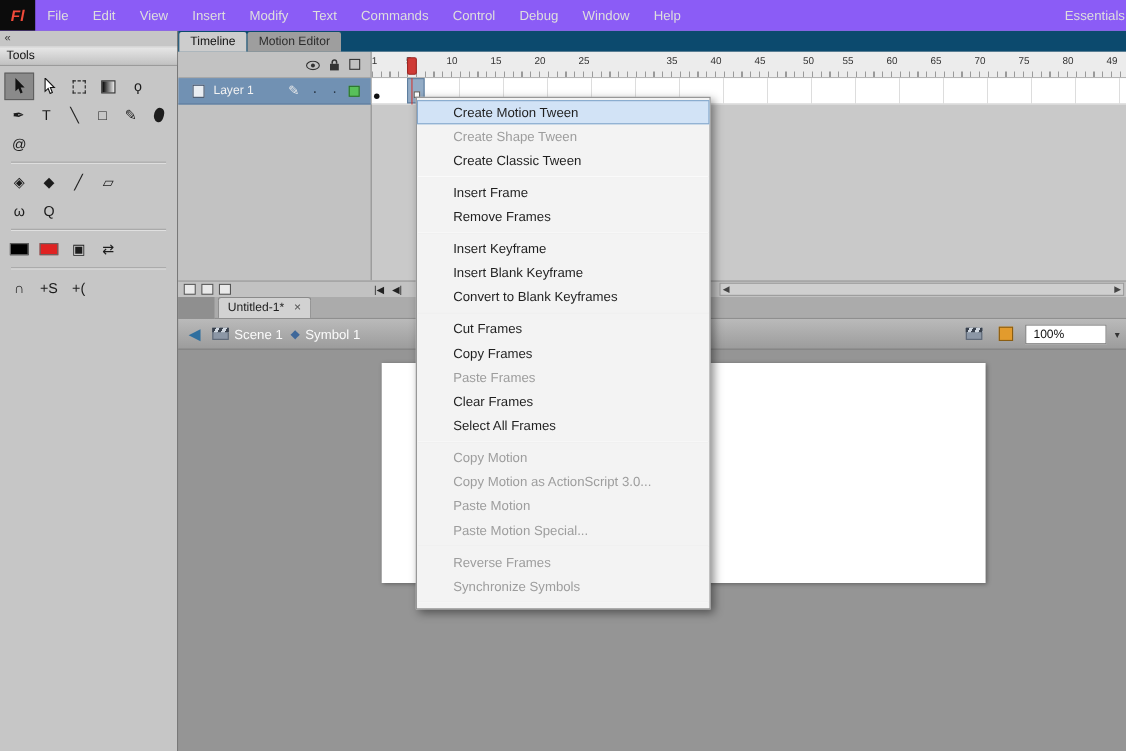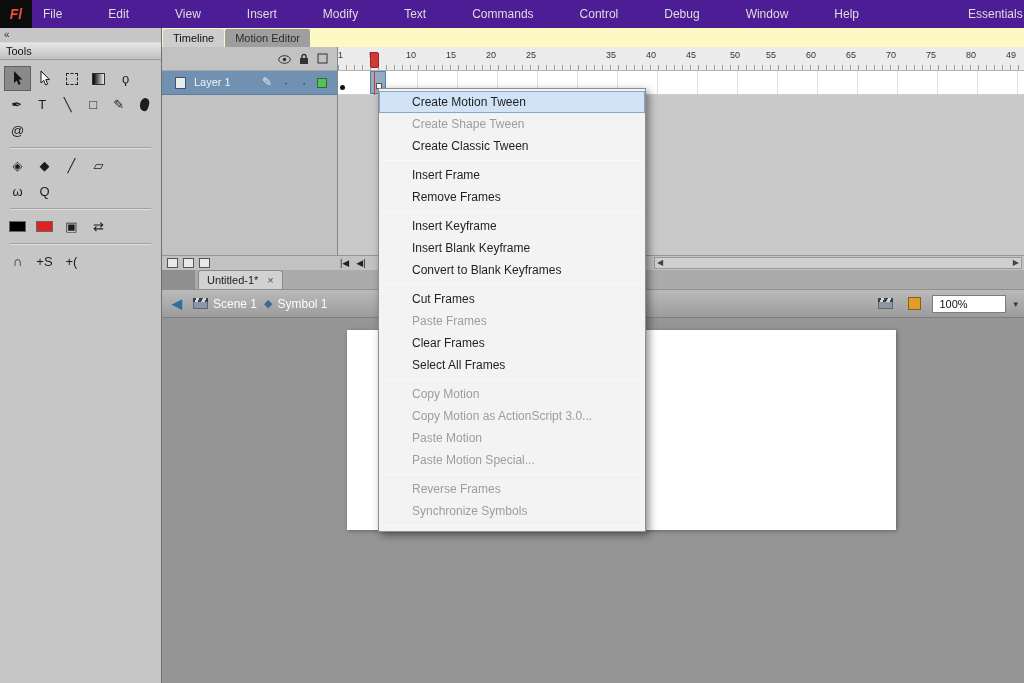--- a/index.html
+++ b/index.html
@@ -1,23 +1,23 @@
 <!DOCTYPE html>
 <html><head>
 <meta charset="utf-8">
 <style>
   *{margin:0;padding:0;box-sizing:border-box;}
   html,body{width:1024px;height:683px;}
   body{font-family:"Liberation Sans",sans-serif;background:#555;}
   .app{position:relative;width:1024px;height:683px;background:#8f8f8f;overflow:hidden;font-size:12px;}
 
   
-  .menubar{position:absolute;left:0;top:0;right:0;height:28px;background:#4c1d95;display:flex;align-items:center;color:#dedede;overflow:hidden;z-index:5;}
+  .menubar{position:absolute;left:0;top:0;right:0;height:28px;background:#8b5cf6;display:flex;align-items:center;color:#dedede;overflow:hidden;z-index:5;}
   .logo{width:32px;height:28px;background:#0c0c0c;color:#f04a3a;font-weight:bold;font-style:italic;font-size:14px;display:flex;align-items:center;justify-content:center;}
-  .mb-items{display:flex;gap:24px;}
+  .mb-items{display:flex;}
   .mb-item{padding:0 11px;line-height:28px;cursor:default;font-size:12px;}
   .workspace{position:absolute;left:968px;top:0;line-height:28px;white-space:nowrap;font-size:12px;}
 
   .main{position:absolute;top:28px;left:0;right:0;bottom:0;display:flex;}
 
   
   .tools-panel{width:162px;background:#c6c6c6;border-right:1px solid #6f6f6f;position:relative;flex:none;}
   .collapse{display:block;height:14px;font-size:10px;color:#333;padding-left:4px;line-height:14px;}
   .tools-header{height:18px;background:linear-gradient(#e7e7e7,#c1c1c1);border-top:1px solid #dadada;border-bottom:1px solid #9b9b9b;font-size:11px;color:#111;padding-left:6px;line-height:17px;}
   .tools-grid{padding:5px 4px;}
@@ -30,21 +30,21 @@
   .icon.gradient-square{width:13px;height:12px;border:1px solid #333;background:linear-gradient(90deg,#000,#eee);}
   .icon.brush-blob{width:9px;height:13px;background:#1d1d1d;border-radius:50% 50% 40% 60%;transform:rotate(18deg);}
   .icon.swatch-black{width:17px;height:11px;background:#000;border:1px solid #666;}
   .icon.swatch-red{width:17px;height:11px;background:#e02222;border:1px solid #666;}
 
   
   .right-col{flex:1;display:flex;flex-direction:column;position:relative;}
 
   
   .timeline-panel{height:242px;display:flex;flex-direction:column;background:#c6c6c6;flex:none;}
-  .tabstrip{height:19px;background:#fef9c3;display:flex;align-items:flex-end;padding-left:1px;gap:1px;}
+  .tabstrip{height:19px;background:#0c4a6e;display:flex;align-items:flex-end;padding-left:1px;gap:1px;}
   .tab{padding:2px 10px;font-size:11px;background:#9e9e9e;color:#2c2c2c;border-radius:2px 2px 0 0;line-height:14px;white-space:nowrap;}
   .tab.active{background:#cdcdcd;color:#101010;}
   .tl-body{flex:1;display:flex;position:relative;overflow:hidden;}
   .tl-left{width:176px;border-right:1px solid #888;display:flex;flex-direction:column;flex:none;background:#c2c2c2;}
   .tl-left-header{height:24px;position:relative;border-bottom:1px solid #a8a8a8;flex:none;}
   .col-icon{position:absolute;top:6px;}
   .layer-row{height:24px;background:#7191b3;position:relative;color:#f2f2f2;font-size:11px;border-bottom:1px solid #5f7d9d;flex:none;padding-left:12px;}
   .layer-doc-icon{position:absolute;left:13px;top:6px;width:11px;height:12px;background:#e9edf2;border:1px solid #41526a;}
   .layer-name{position:absolute;left:32px;top:5px;}
   .layer-pencil{position:absolute;left:100px;top:4px;color:#ededed;font-size:12px;}
@@ -319,20 +319,21 @@
       <div class="menu-item">Create Classic Tween</div>
       <div class="menu-sep"></div>
       <div class="menu-item">Insert Frame</div>
       <div class="menu-item">Remove Frames</div>
       <div class="menu-sep"></div>
       <div class="menu-item">Insert Keyframe</div>
       <div class="menu-item">Insert Blank Keyframe</div>
       <div class="menu-item">Convert to Blank Keyframes</div>
       <div class="menu-sep"></div>
       <div class="menu-item">Cut Frames</div>
+      <div class="menu-item">Copy Frames</div>
       <div class="menu-item disabled">Paste Frames</div>
       <div class="menu-item">Clear Frames</div>
       <div class="menu-item">Select All Frames</div>
       <div class="menu-sep"></div>
       <div class="menu-item disabled">Copy Motion</div>
       <div class="menu-item disabled">Copy Motion as ActionScript 3.0...</div>
       <div class="menu-item disabled">Paste Motion</div>
       <div class="menu-item disabled">Paste Motion Special...</div>
       <div class="menu-sep"></div>
       <div class="menu-item disabled">Reverse Frames</div>

